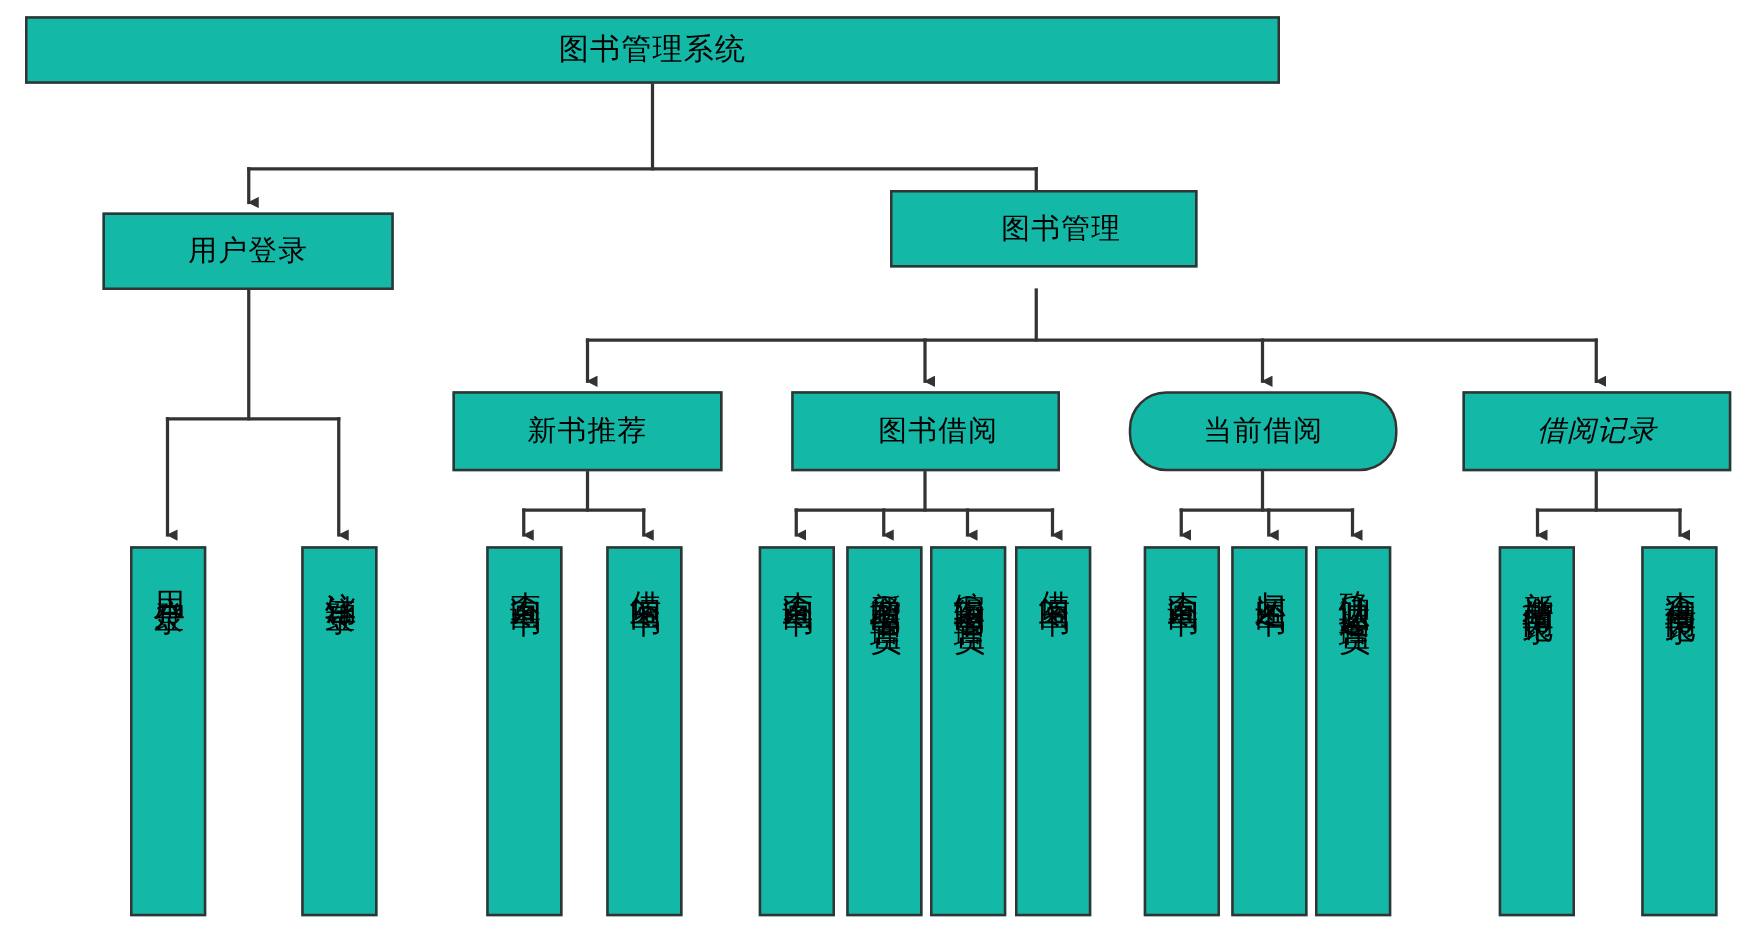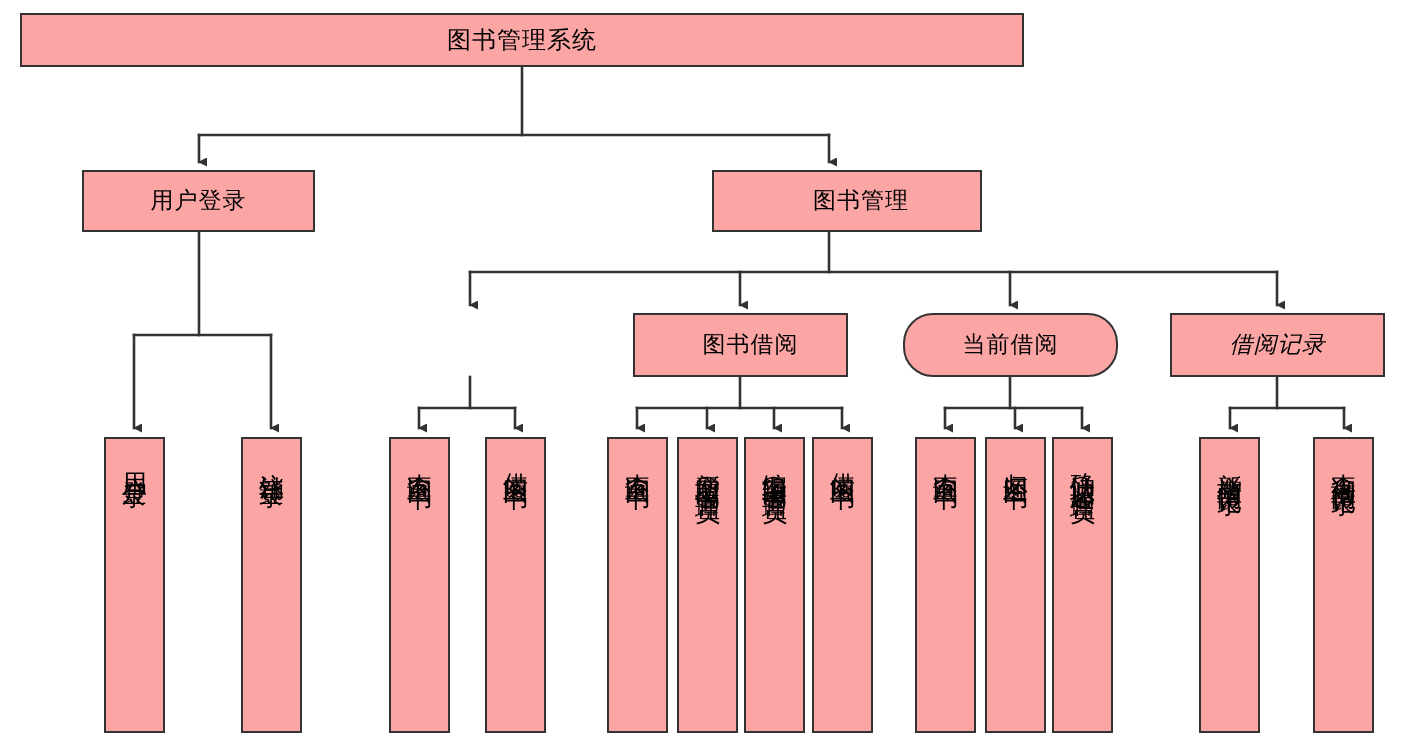--- a/index.html
+++ b/index.html
@@ -9,21 +9,21 @@
     background:#ffffff;
     font-family:"Liberation Sans","DejaVu Sans",sans-serif;
     overflow:hidden;
     position:relative;
   }
   #diagram-root{position:absolute;left:0;top:0;width:1405px;height:747px;}
   svg.edges{position:absolute;left:0;top:0;width:1405px;height:747px;pointer-events:none;}
   .node{
     position:absolute;
     box-sizing:border-box;
-    background:#fca5a5;
+    background:#14b8a6;
     border:2.5px solid #333333;
     display:flex;
     align-items:center;
     justify-content:center;
     color:#000000;
     z-index:2;
   }
   .node .label{
     display:block;
     line-height:1.18;
@@ -107,24 +107,27 @@
     </g>
   </svg>
 
   <div class="node root horiz" style="left:20px;top:13px;width:1004px;height:54px;">
     <span class="label">图书管理系统</span>
   </div>
 
   <div class="node horiz" style="left:82px;top:170px;width:233px;height:62px;">
     <span class="label">用户登录</span>
   </div>
-  <div class="node horiz" style="left:712px;top:170px;width:270px;height:62px;padding-left:28px;">
+  <div class="node horiz" style="left:712px;top:152px;width:246px;height:62px;padding-left:28px;">
     <span class="label">图书管理</span>
   </div>
 
+  <div class="node horiz" style="left:362px;top:313px;width:216px;height:64px;">
+    <span class="label">新书推荐</span>
+  </div>
   <div class="node horiz" style="left:633px;top:313px;width:215px;height:64px;padding-left:20px;">
     <span class="label">图书借阅</span>
   </div>
   <div class="node horiz" style="left:903px;top:313px;width:215px;height:64px;border-radius:30px;">
     <span class="label">当前借阅</span>
   </div>
   <div class="node horiz" style="left:1170px;top:313px;width:215px;height:64px;font-style:italic;">
     <span class="label">借阅记录</span>
   </div>
 

